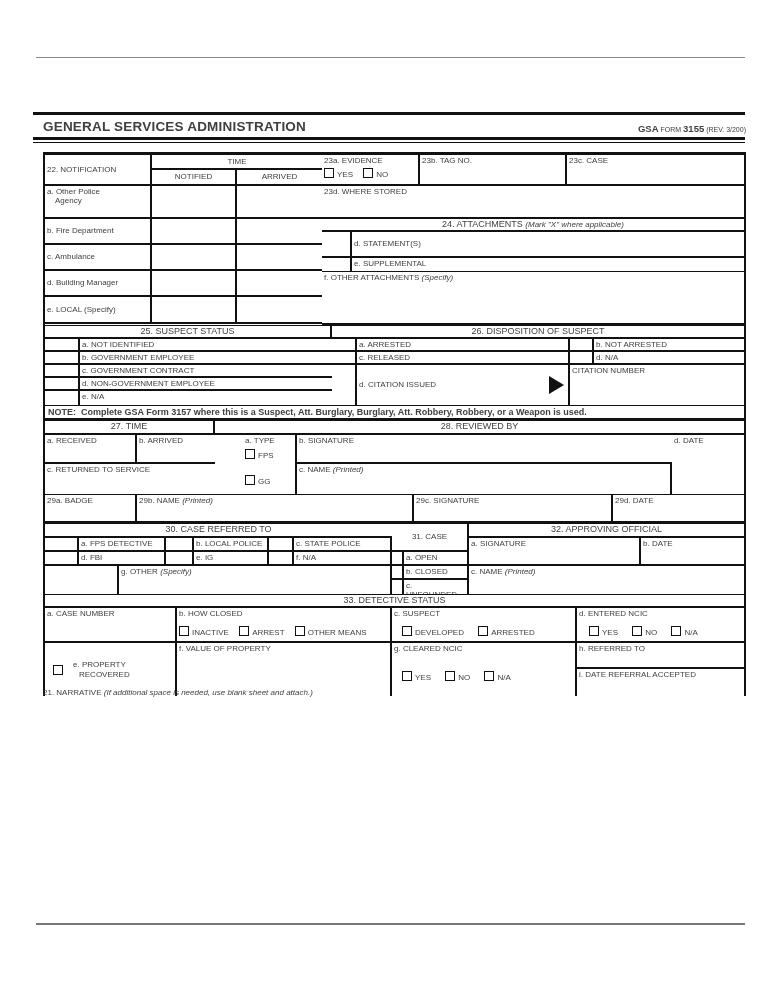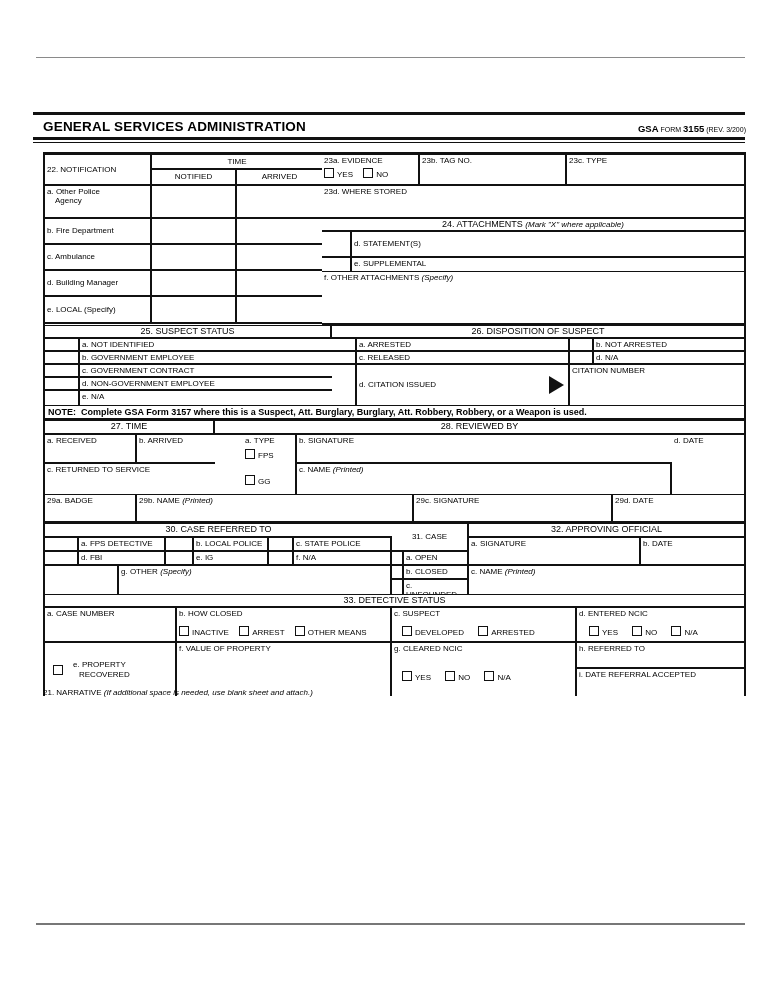--- a/index.html
+++ b/index.html
@@ -1,16 +1,16 @@
 <!DOCTYPE html>
 <html><head>
 <meta charset="utf-8">
 <style>
   html,body{margin:0;padding:0;background:#fff;}
-  .page{position:relative;width:768px;height:994px;background:#fff;color:#000000;
+  .page{position:relative;width:768px;height:994px;background:#fff;color:#404040;
         font-family:"Liberation Sans",sans-serif;overflow:hidden;border-radius:19px;}
   .abs{position:absolute;}
   .hrule{position:absolute;background:#8a8a8a;height:1px;}
   .blackbar{position:absolute;background:#111;}
   .title{font-size:13.5px;font-weight:700;letter-spacing:.2px;}
   .formid{font-size:7px;white-space:nowrap;}
   .formid .b{font-weight:700;font-size:9.5px;}
   .tbl{position:absolute;left:43px;top:152px;width:703px;border-left:2px solid #111;border-right:2px solid #111;border-top:3px solid #111;box-sizing:border-box;}
   .row{display:flex;}
   .col{display:flex;flex-direction:column;}
@@ -108,21 +108,21 @@
       <div class="col" style="width:426px;">
         <div class="row" style="height:31px;">
           <div class="c" style="width:98px;">
             <div>23a. EVIDENCE</div>
             <div style="margin-top:3px;">
               <span class="opt"><span class="cb"></span><span>YES</span></span>
               <span class="opt" style="margin-left:8px;"><span class="cb"></span><span>NO</span></span>
             </div>
           </div>
           <div class="c" style="width:147px;"><span>23b. TAG NO.</span></div>
-          <div class="c nr" style="flex:1;"><span>23c. TYPE</span></div>
+          <div class="c nr" style="flex:1;"><span>23c. CASE</span></div>
         </div>
         <div class="row" style="height:33px;">
           <div class="c nr" style="flex:1;"><span>23d. WHERE STORED</span></div>
         </div>
         <div class="row" style="height:13px;">
           <div class="c nr hdr" style="flex:1;padding-top:0;"><span>24. ATTACHMENTS</span> <span class="it sm">(Mark "X" where applicable)</span></div>
         </div>
         <div class="row" style="height:39px;">
           <div class="col" style="flex:1;">
             <div class="row" style="height:26px;">

